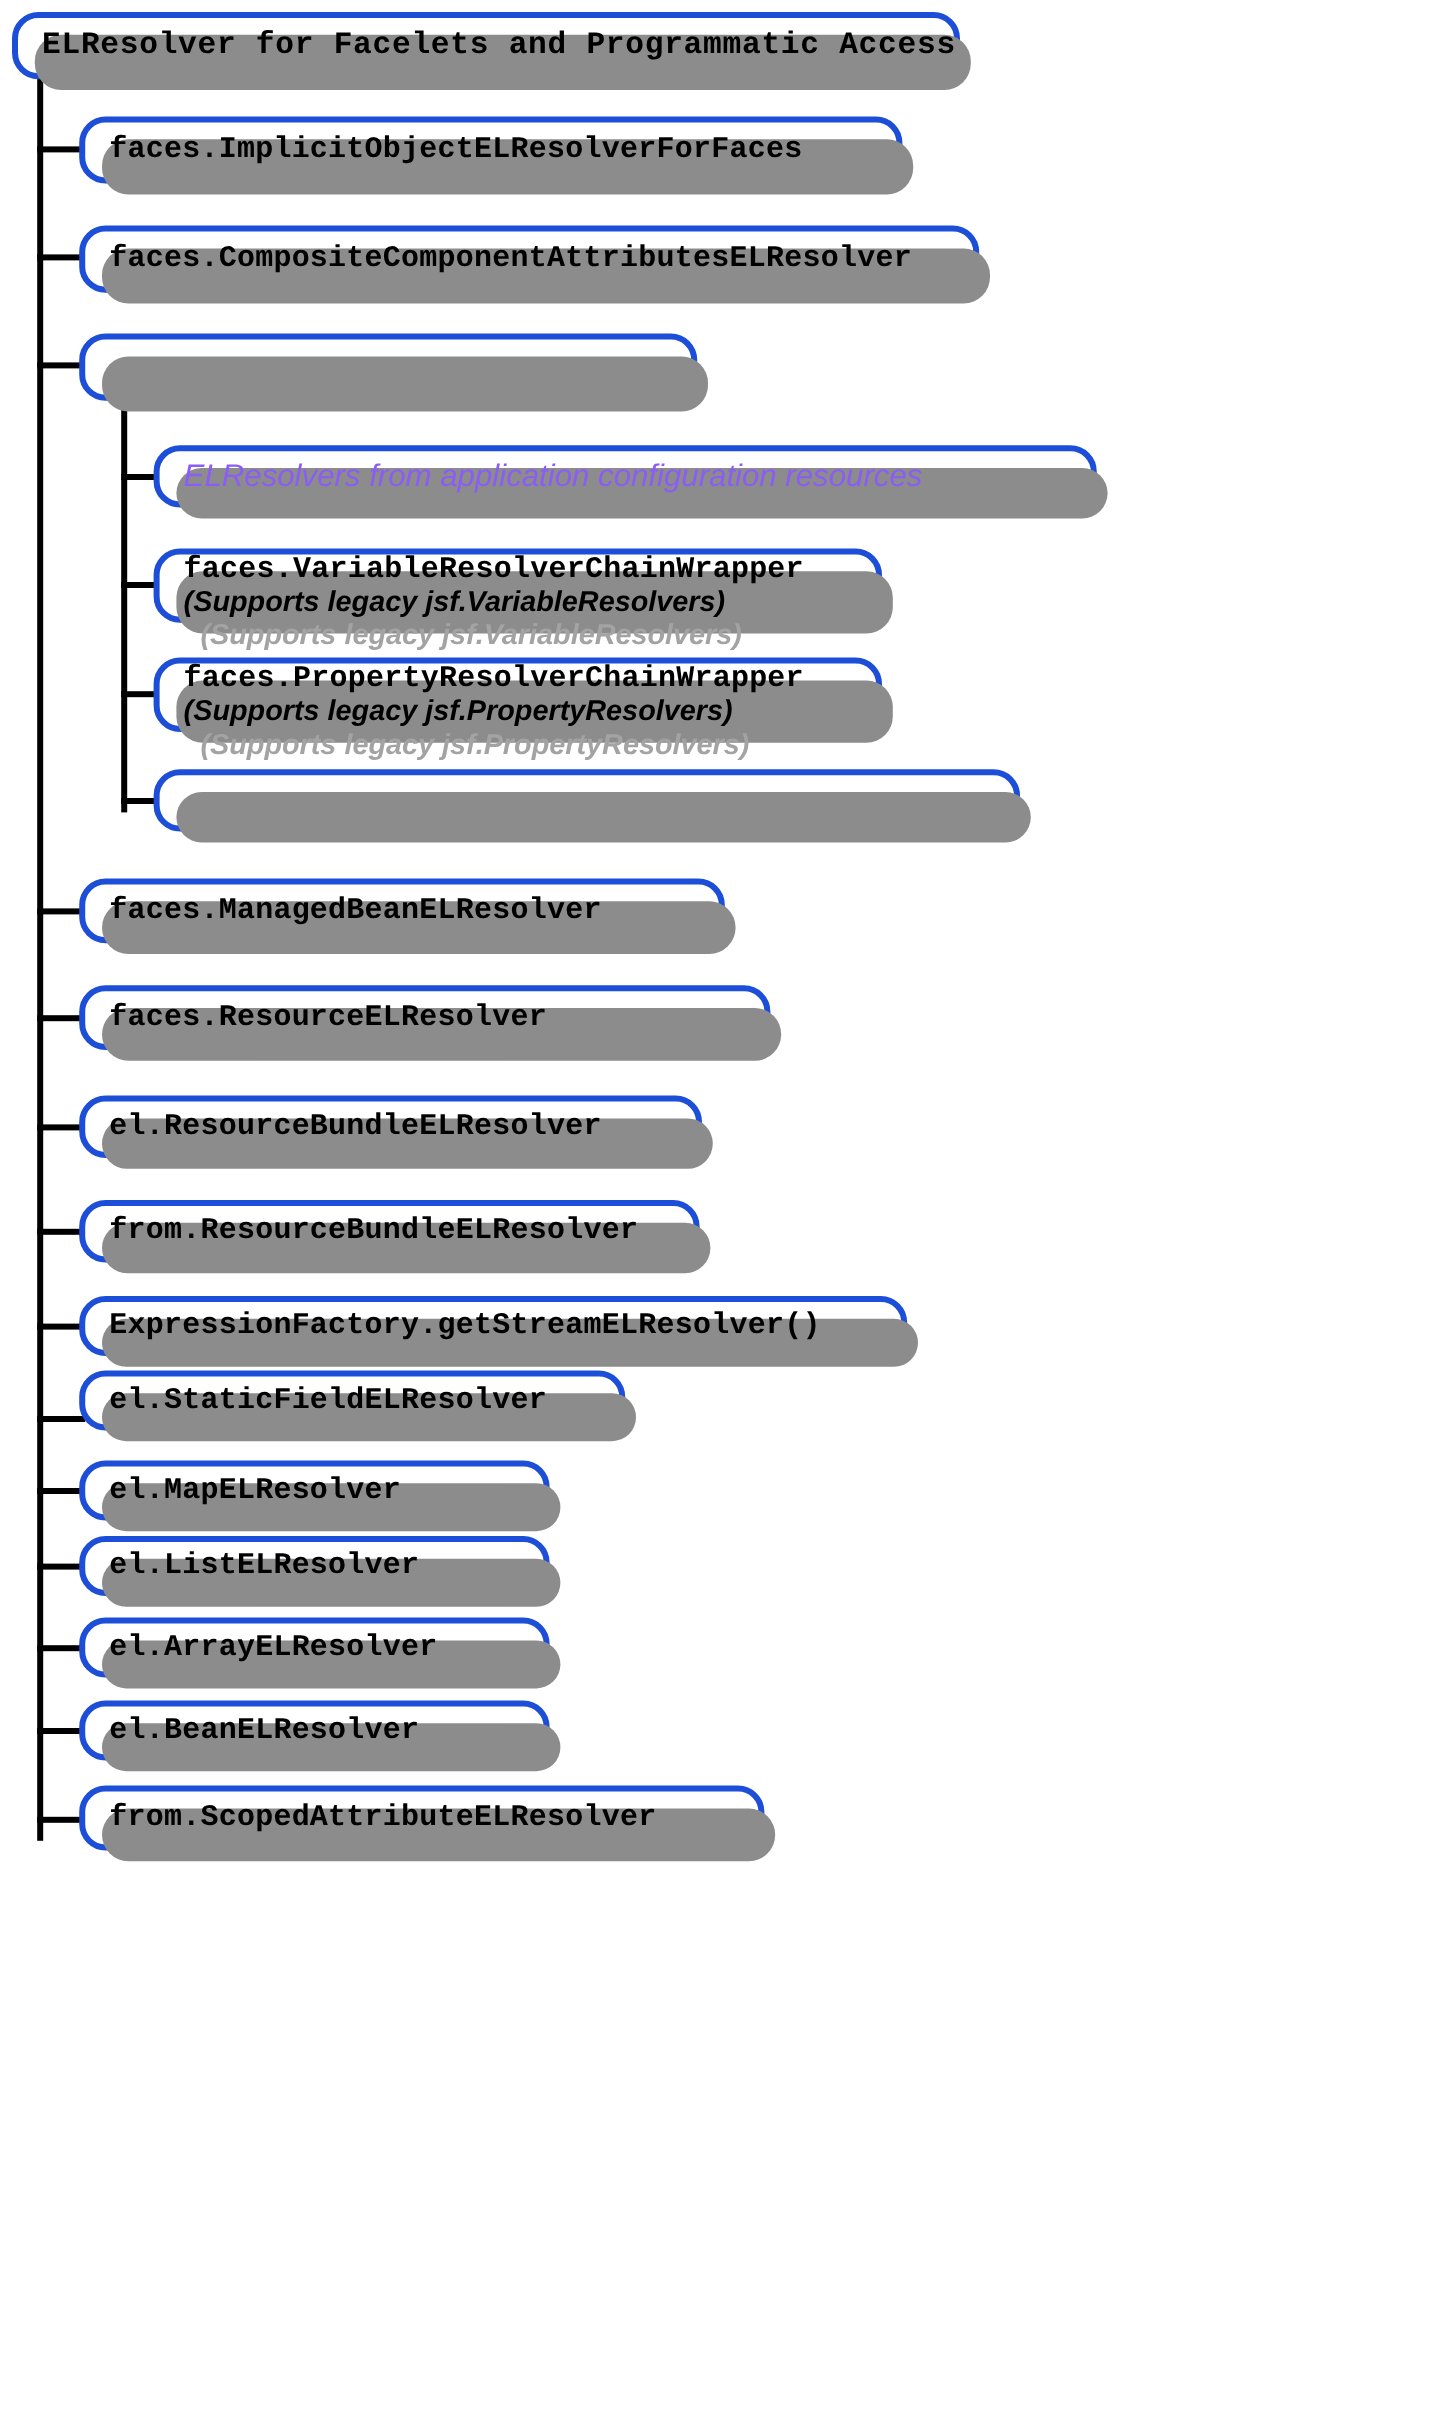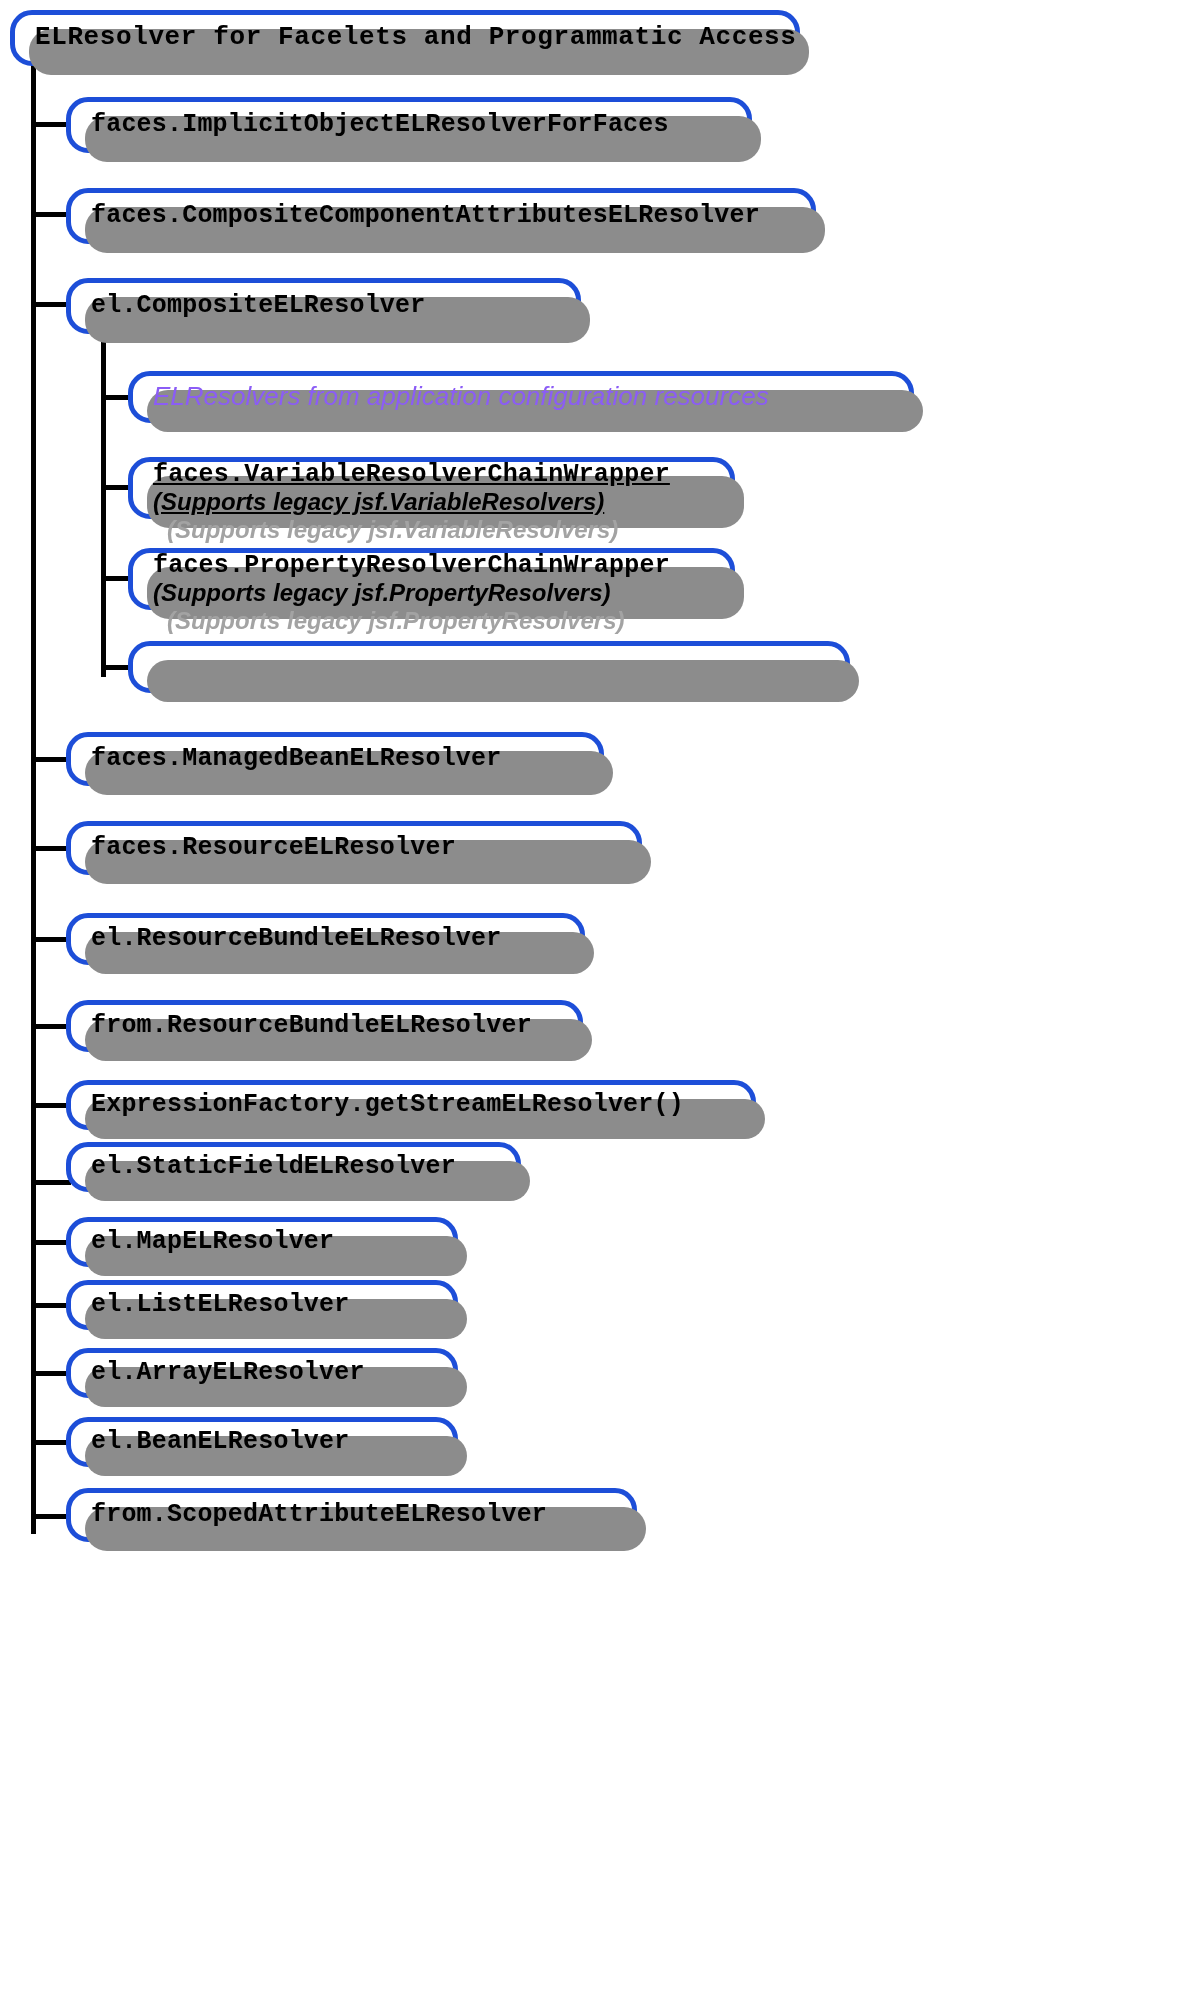--- a/index.html
+++ b/index.html
@@ -139,36 +139,35 @@
     <span class="label mono">faces.ImplicitObjectELResolverForFaces</span>
   </div>
 
   <div class="node" style="left:66px; top:188px; width:750px; height:56px;">
     <div class="shadow"></div>
     <span class="label mono">faces.CompositeComponentAttributesELResolver</span>
   </div>
 
   <div class="node" style="left:66px; top:278px; width:515px; height:56px;">
     <div class="shadow"></div>
-    <span class="label mono">el.CompositeELResolver</span>
   </div>
 
   <div class="trunk" style="left:101px; top:332px; height:345px;"></div>
 
   <div class="stub" style="left:101px; top:395px; width:34px;"></div>
   <div class="stub" style="left:101px; top:485px; width:34px;"></div>
   <div class="stub" style="left:101px; top:576px; width:34px;"></div>
   <div class="stub" style="left:101px; top:665px; width:34px;"></div>
 
   <div class="node" style="left:128px; top:371px; width:786px; height:52px;">
     <div class="shadow"></div>
     <span class="label italic">ELResolvers from application configuration resources</span>
   </div>
 
-  <div class="node" style="left:128px; top:457px; width:607px; height:62px; padding-top:0; padding-bottom:0;text-decoration:underline;">
+  <div class="node" style="left:128px; top:457px; width:607px; height:62px; padding-top:0; padding-bottom:0;">
     <div class="shadow"></div>
     <span class="label mono">faces.VariableResolverChainWrapper</span>
     <span class="label italic-sub">(Supports legacy jsf.VariableResolvers)</span>
     <span class="ghost">(Supports legacy jsf.VariableResolvers)</span>
   </div>
 
   <div class="node" style="left:128px; top:548px; width:607px; height:62px; padding-top:0; padding-bottom:0;">
     <div class="shadow"></div>
     <span class="label mono">faces.PropertyResolverChainWrapper</span>
     <span class="label italic-sub">(Supports legacy jsf.PropertyResolvers)</span>

